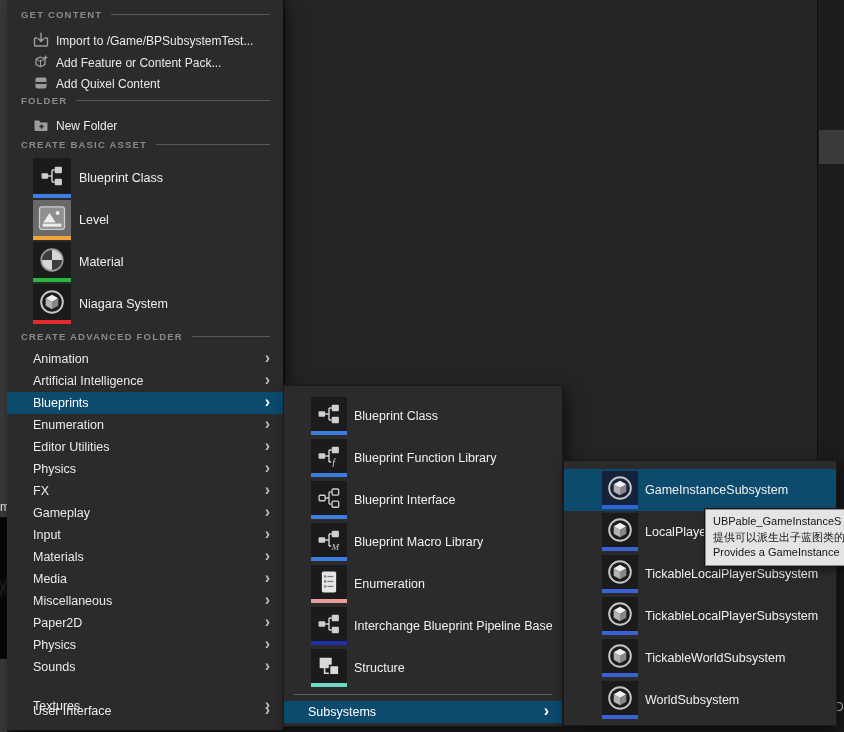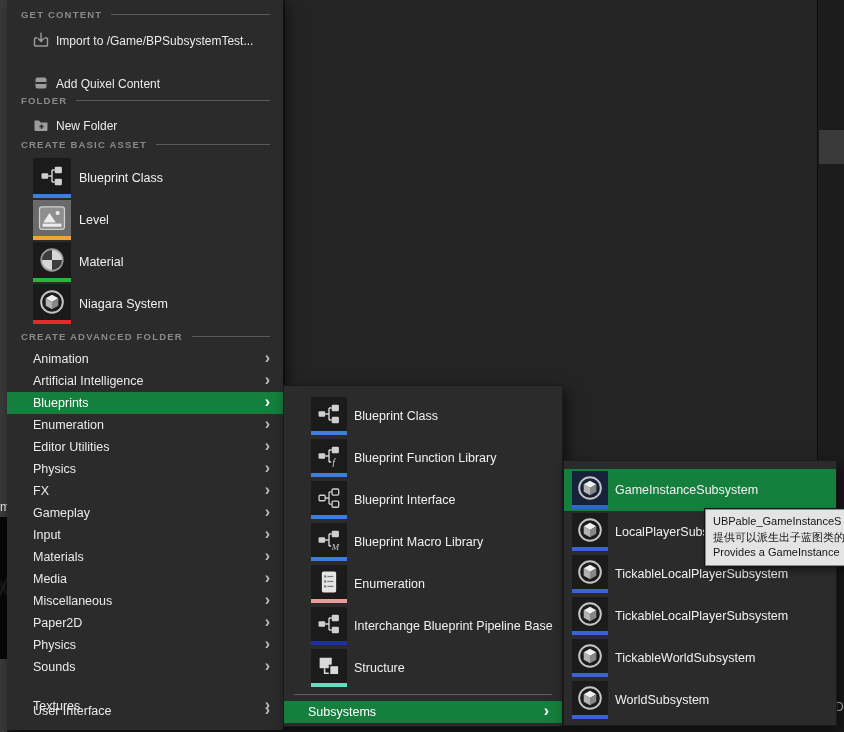--- a/index.html
+++ b/index.html
@@ -39,27 +39,27 @@
   .asset-icon { flex:none; display:flex; flex-direction:column; }
   .asset-icon .block { background:#1b1b1b; display:flex; align-items:center; justify-content:center; }
   .b40 .block { width:38px; height:36px; }
   .b36 .block { width:36px; height:34px; }
   .asset-icon .ul { height:4px; width:100%; }
   .block-light { background:#6a6a6a !important; }
 
   .arow { position:absolute; left:0; width:100%; height:22px; display:flex; align-items:center;
           padding:0 13px 0 26px; color:#eaeaea; font-size:12.5px;text-align:center; }
   .arow .chev { margin-left:auto; }
-  .sel { background:#15803d; color:#ffffff; }
+  .sel { background:#0c4a6e; color:#ffffff; }
   .sel .chev { color:#ffffff; }
   .chev { font-size:16px; font-weight:bold; color:#bdbdbd; line-height:1; transform:translateY(-1px); }
 
   .mrow { position:absolute; left:0; width:100%; height:42px; display:flex; align-items:center;
           padding-left:27px; gap:7px; color:#f0f0f0; font-size:12.5px; white-space:nowrap; }
-  .sys-menu .mrow { padding-left:8px; gap:7px; }
+  .sys-menu .mrow { padding-left:38px; gap:7px; }
   .mrow.sel .block { background:#16223a; }
 
   .sep { position:absolute; left:10px; right:10px; height:1px; background:#5f5f5f; }
   .subsys-row { position:absolute; left:0; width:100%; height:22px; display:flex; align-items:center;
                 padding:0 13px 0 24px; font-size:12.5px; }
 
   
   .tooltip { position:absolute; left:705px; top:509px; width:160px; height:57px; z-index:40;
              background:#e4e4e4; border:1px solid #8b8b8b; box-shadow:0 0 0 1px #151515, 3px 4px 8px rgba(0,0,0,.5);
              color:#151515; font-size:11px; line-height:15.5px; padding:4px 7px; white-space:nowrap; overflow:hidden; }
@@ -91,20 +91,30 @@
     <div class="srow" style="top:27px">
       <span class="sicon">
         <svg viewBox="0 0 16 16" width="16" height="16" fill="none" stroke="#9c9c9c" stroke-width="1.4" stroke-linecap="round" stroke-linejoin="round">
           <path d="M4 6 H2.6 A1.1 1.1 0 0 0 1.5 7.1 V12.9 A1.1 1.1 0 0 0 2.6 14 H13.4 A1.1 1.1 0 0 0 14.5 12.9 V7.1 A1.1 1.1 0 0 0 13.4 6 H12"></path>
           <path d="M8 1.2 V9.2 M5.5 6.8 L8 9.5 L10.5 6.8"></path>
         </svg>
       </span>
       <span>Import to /Game/BPSubsystemTest...</span>
     </div>
 
+    <div class="srow" style="top:49px">
+      <span class="sicon">
+        <svg viewBox="0 0 16 16" width="16" height="16">
+          <polygon points="7.5,3 12,5.2 12,10.5 7.5,12.8 3,10.5 3,5.2" fill="none" stroke="#9c9c9c" stroke-width="1.3"></polygon>
+          <path d="M7.5 5.5 V12.5 M3 5.2 L7.5 7.4 L12 5.2" stroke="#9c9c9c" stroke-width="1" fill="none"></path>
+          <path d="M12.6 1 L13.4 2.7 L15.1 3.5 L13.4 4.3 L12.6 6 L11.8 4.3 L10.1 3.5 L11.8 2.7 Z" fill="#9c9c9c"></path>
+        </svg>
+      </span>
+      <span>Add Feature or Content Pack...</span>
+    </div>
 
     <div class="srow" style="top:70px">
       <span class="sicon">
         <svg viewBox="0 0 16 16" width="16" height="16">
           <rect x="2.5" y="2.5" width="11" height="11" rx="2" fill="#9c9c9c"></rect>
           <rect x="2.5" y="7" width="11" height="2" fill="#2b2b2b"></rect>
         </svg>
       </span>
       <span>Add Quixel Content</span>
     </div>

